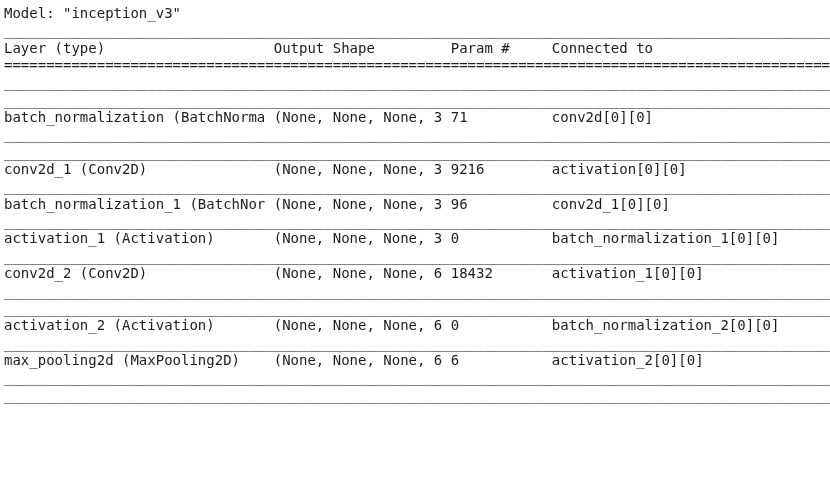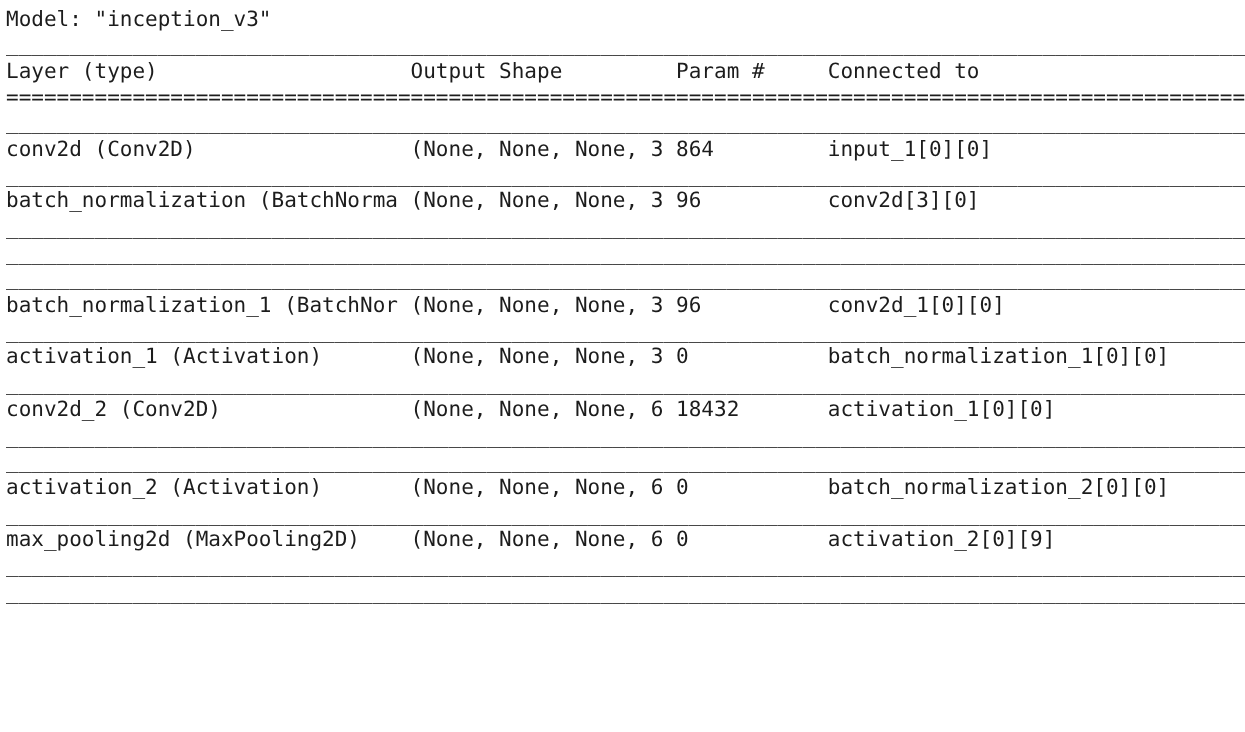--- a/index.html
+++ b/index.html
@@ -32,32 +32,32 @@
 </head>
 <body>
 
 <div class="console">
   <div class="line">Model: "inception_v3"</div>
   <div id="table-lines">
       <div class="line">__________________________________________________________________________________________________</div>
       <div class="line">Layer (type)                    Output Shape         Param #     Connected to</div>
       <div class="line">==================================================================================================</div>
       <div class="line">__________________________________________________________________________________________________</div>
-      <div class="line">conv2d (Conv2D)                 (None, None, None, 3 864         input_1[0][0]</div>
       <div class="line">__________________________________________________________________________________________________</div>
-      <div class="line">batch_normalization (BatchNorma (None, None, None, 3 96          conv2d[3][0]</div>
+      <div class="line">batch_normalization (BatchNorma (None, None, None, 3 71          conv2d[0][0]</div>
       <div class="line">__________________________________________________________________________________________________</div>
       <div class="line">__________________________________________________________________________________________________</div>
+      <div class="line">conv2d_1 (Conv2D)               (None, None, None, 3 9216        activation[0][0]</div>
       <div class="line">__________________________________________________________________________________________________</div>
       <div class="line">batch_normalization_1 (BatchNor (None, None, None, 3 96          conv2d_1[0][0]</div>
       <div class="line">__________________________________________________________________________________________________</div>
       <div class="line">activation_1 (Activation)       (None, None, None, 3 0           batch_normalization_1[0][0]</div>
       <div class="line">__________________________________________________________________________________________________</div>
       <div class="line">conv2d_2 (Conv2D)               (None, None, None, 6 18432       activation_1[0][0]</div>
       <div class="line">__________________________________________________________________________________________________</div>
       <div class="line">__________________________________________________________________________________________________</div>
       <div class="line">activation_2 (Activation)       (None, None, None, 6 0           batch_normalization_2[0][0]</div>
       <div class="line">__________________________________________________________________________________________________</div>
-      <div class="line">max_pooling2d (MaxPooling2D)    (None, None, None, 6 0           activation_2[0][9]</div>
+      <div class="line">max_pooling2d (MaxPooling2D)    (None, None, None, 6 6           activation_2[0][0]</div>
       <div class="line">__________________________________________________________________________________________________</div>
       <div class="line">__________________________________________________________________________________________________</div>
     </div>
 </div>
 
 </body></html>

